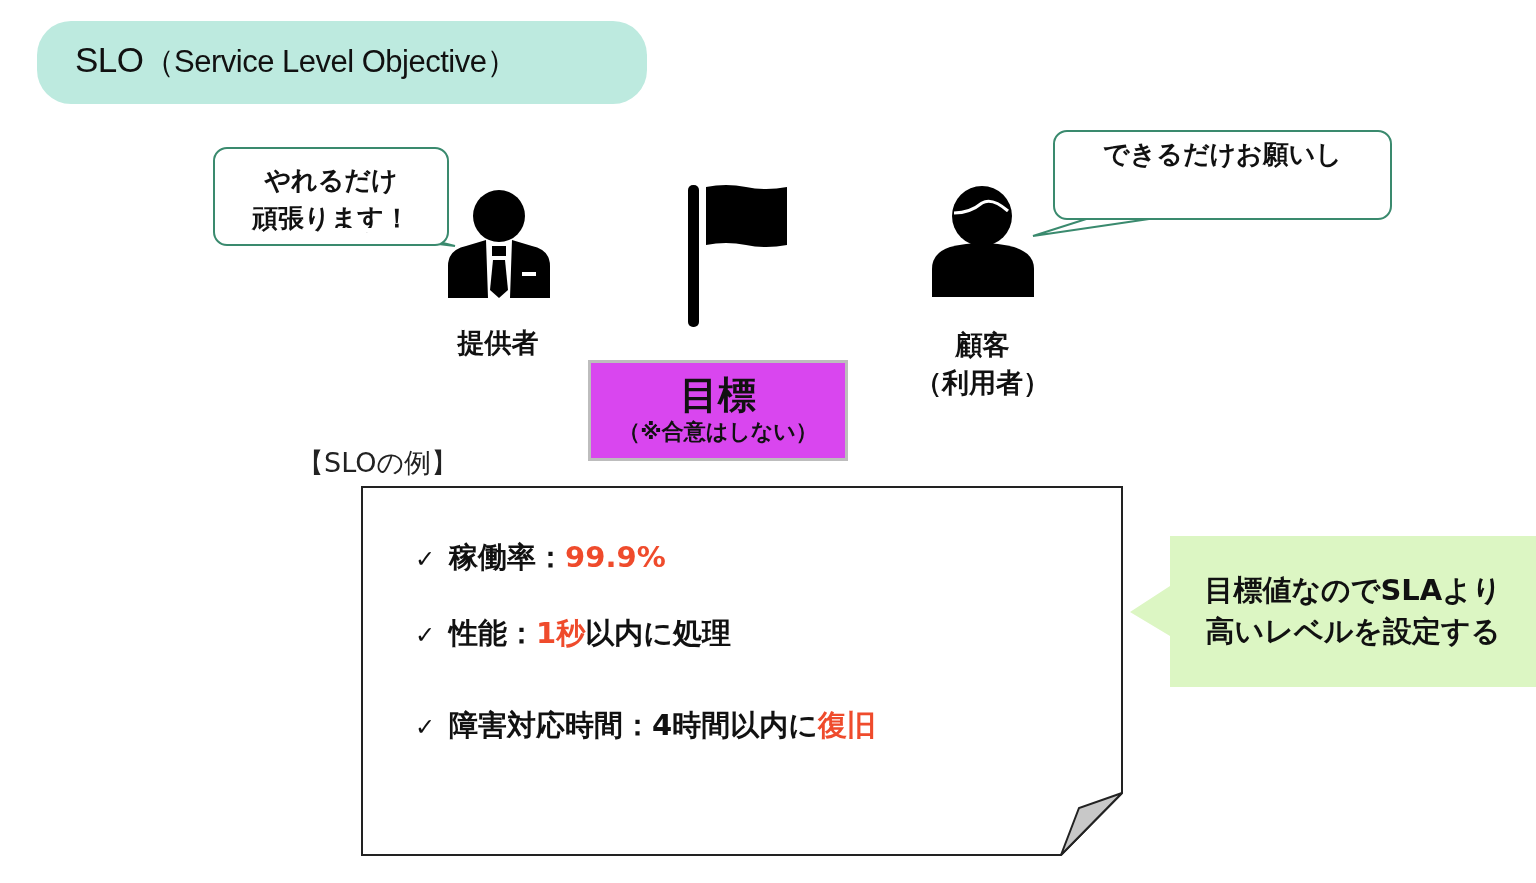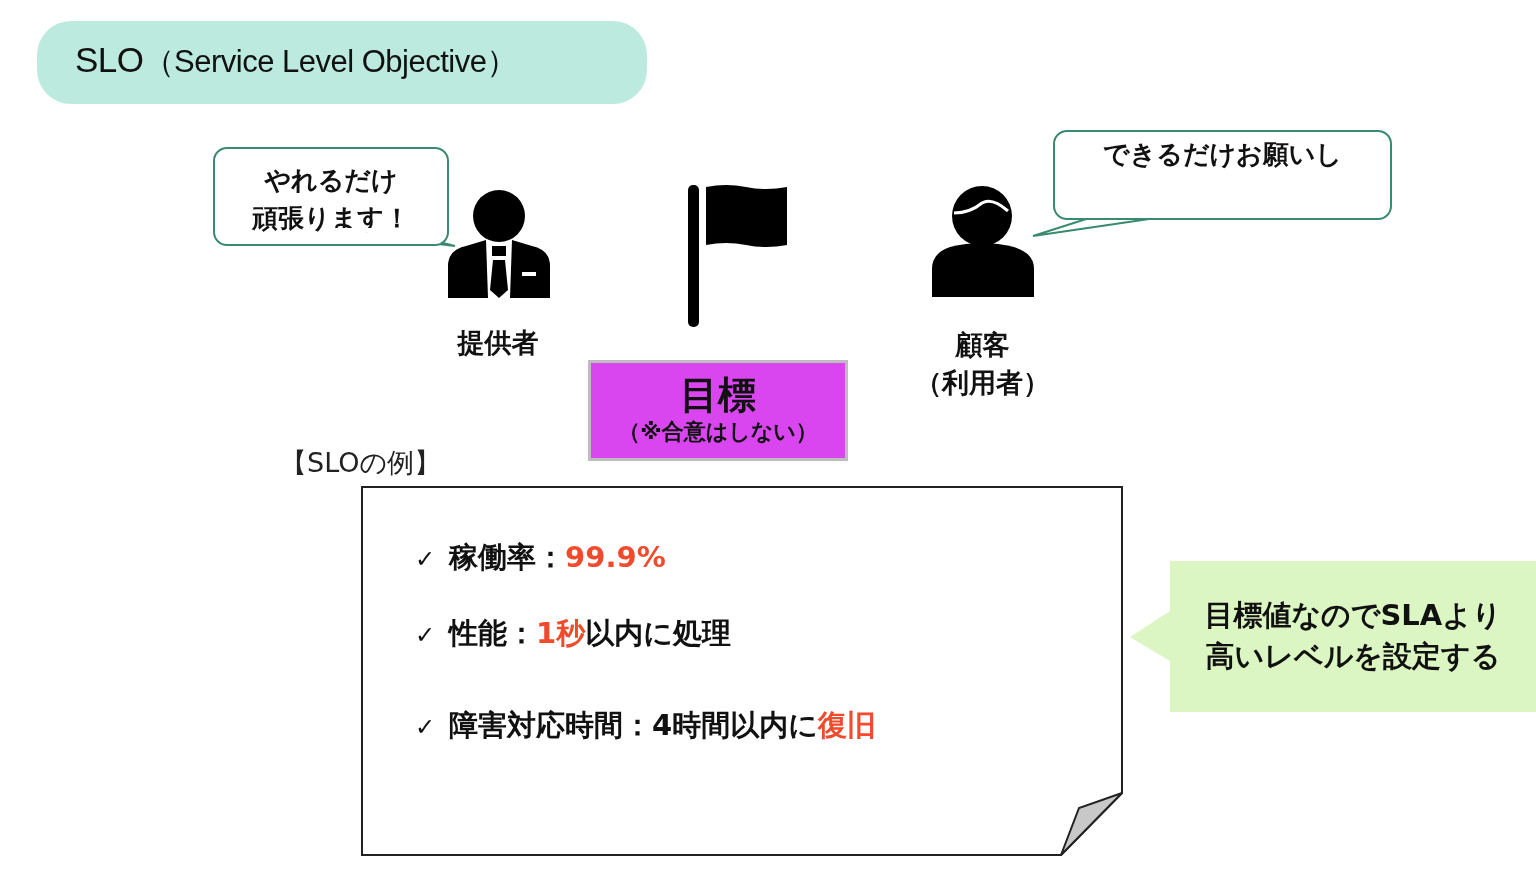--- a/index.html
+++ b/index.html
@@ -18,28 +18,28 @@
   .bubble-left { left: 213px; top: 147px; width: 232px; height: 83px; padding-top: 12px; }
   .bubble-right { left: 1053px; top: 130px; width: 335px; height: 83px; padding-top: 3px; }
 
   .label { font-weight: bold; font-size: 27px; text-align: center; line-height: 38px; }
 
   .goal-box { left: 588px; top: 360px; width: 254px; height: 95px; border: 3px solid #bdbdbd;
               background: #d946ef; text-align: center; }
   .goal-main { font-size: 38px; font-weight: bold; line-height: 48px; margin-top: 8px; }
   .goal-sub { font-size: 22px; font-weight: bold; line-height: 26px; }
 
-  .example-label { left: 280px; top: 445px; font-size: 27px; color: #222; }
+  .example-label { left: 297px; top: 445px; font-size: 27px; color: #222; }
 
   .note { left: 361px; top: 486px; width: 761px; height: 369px; }
   .note-item { position: absolute; left: 54px; font-size: 29px; font-weight: bold; white-space: nowrap; }
   .note-item .check { font-weight: normal; font-size: 24px; margin-right: 14px; }
   .red { color: #ef4b2c; }
 
-  .callout { left: 1130px; top: 561px; width: 406px; height: 151px; }
+  .callout { left: 1130px; top: 536px; width: 406px; height: 151px; }
   .callout-text { position: absolute; left: 40px; top: 34px; width: 366px; text-align: center;
                   font-size: 29px; font-weight: bold; line-height: 41px; }
 </style>
 </head>
 <body>
 
 <div class="abs title-pill"></div>
 <div class="abs title-text">
   <span>SLO</span><span class="sub">（Service Level Objective）</span>
 </div>

